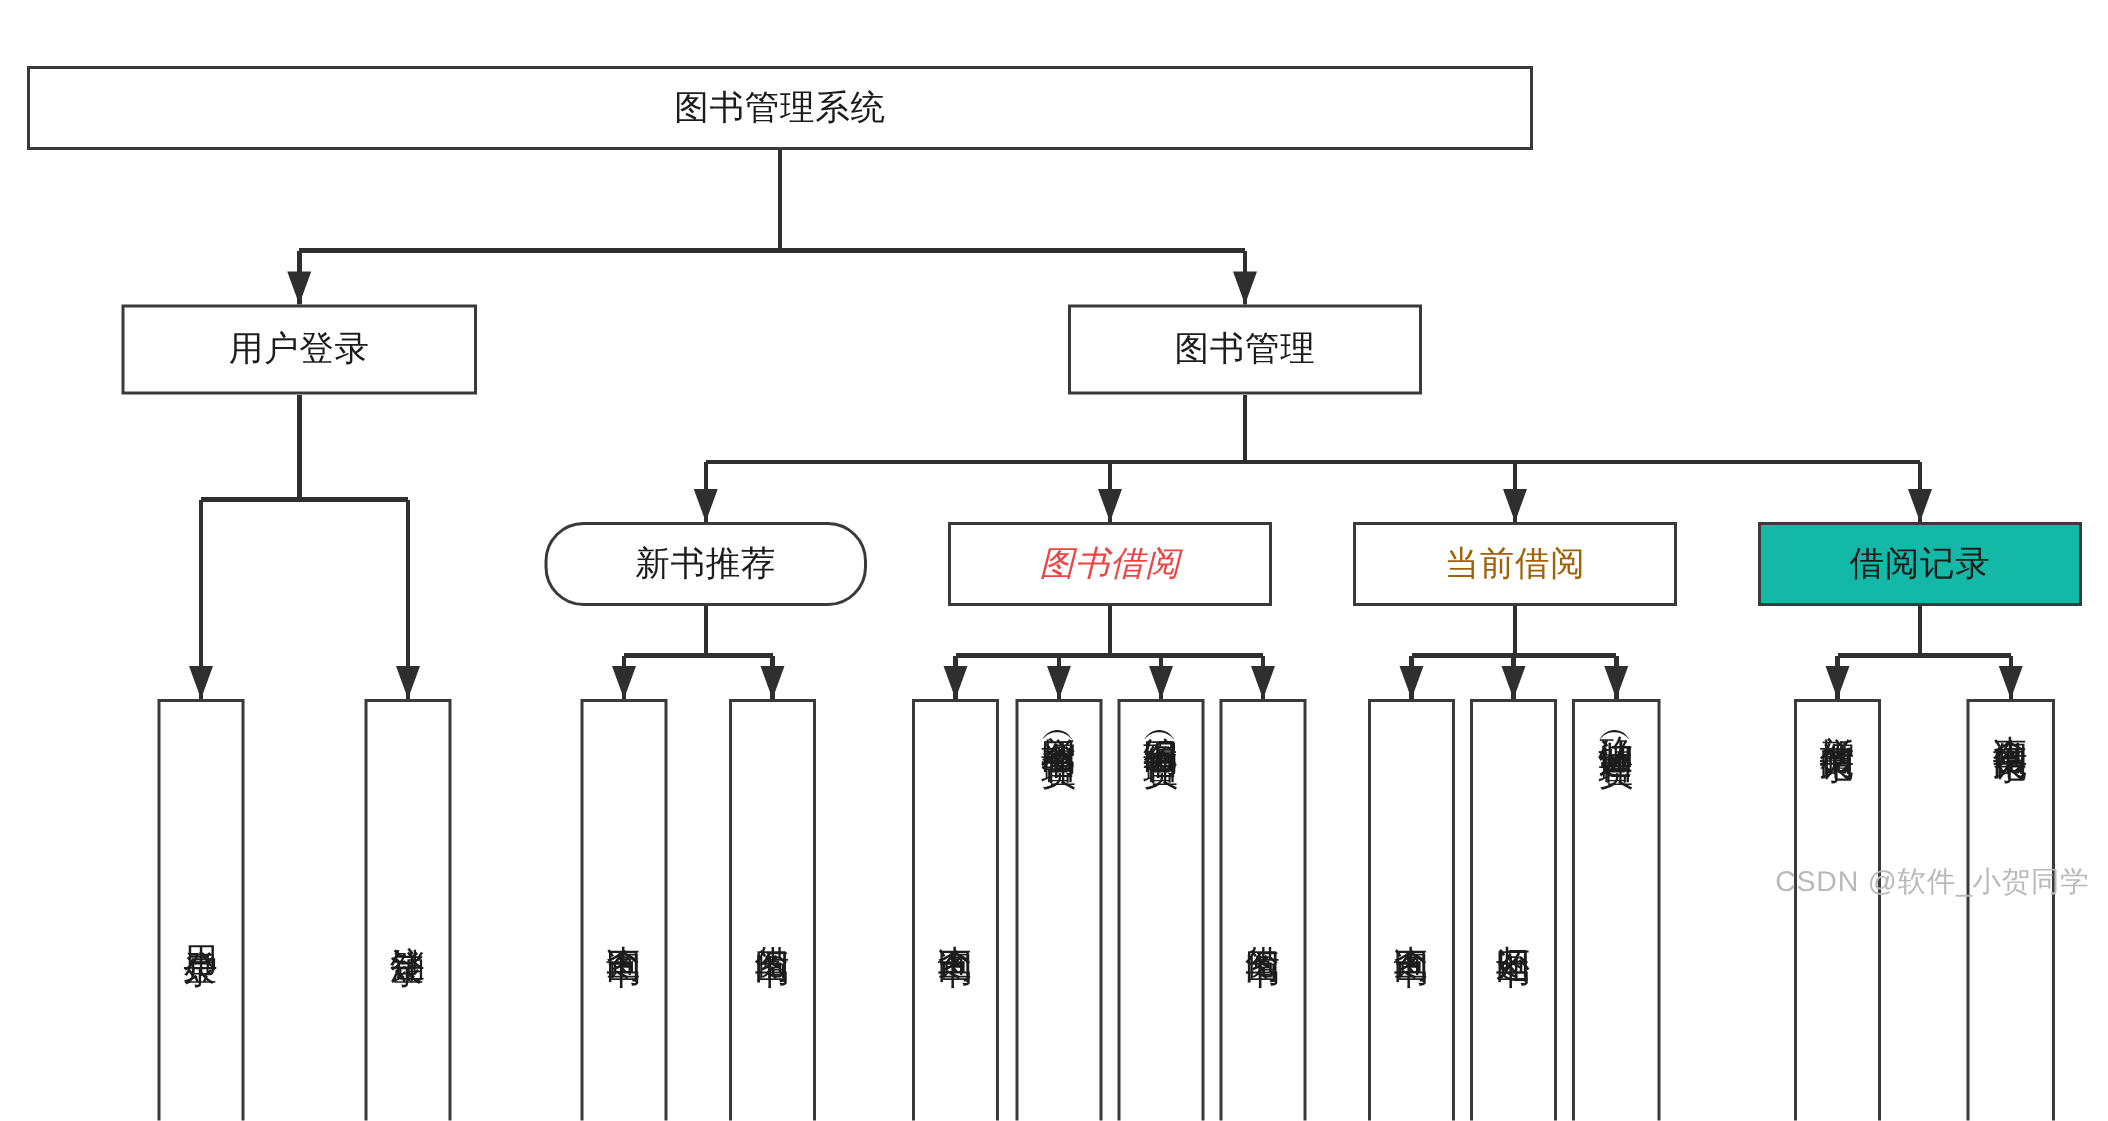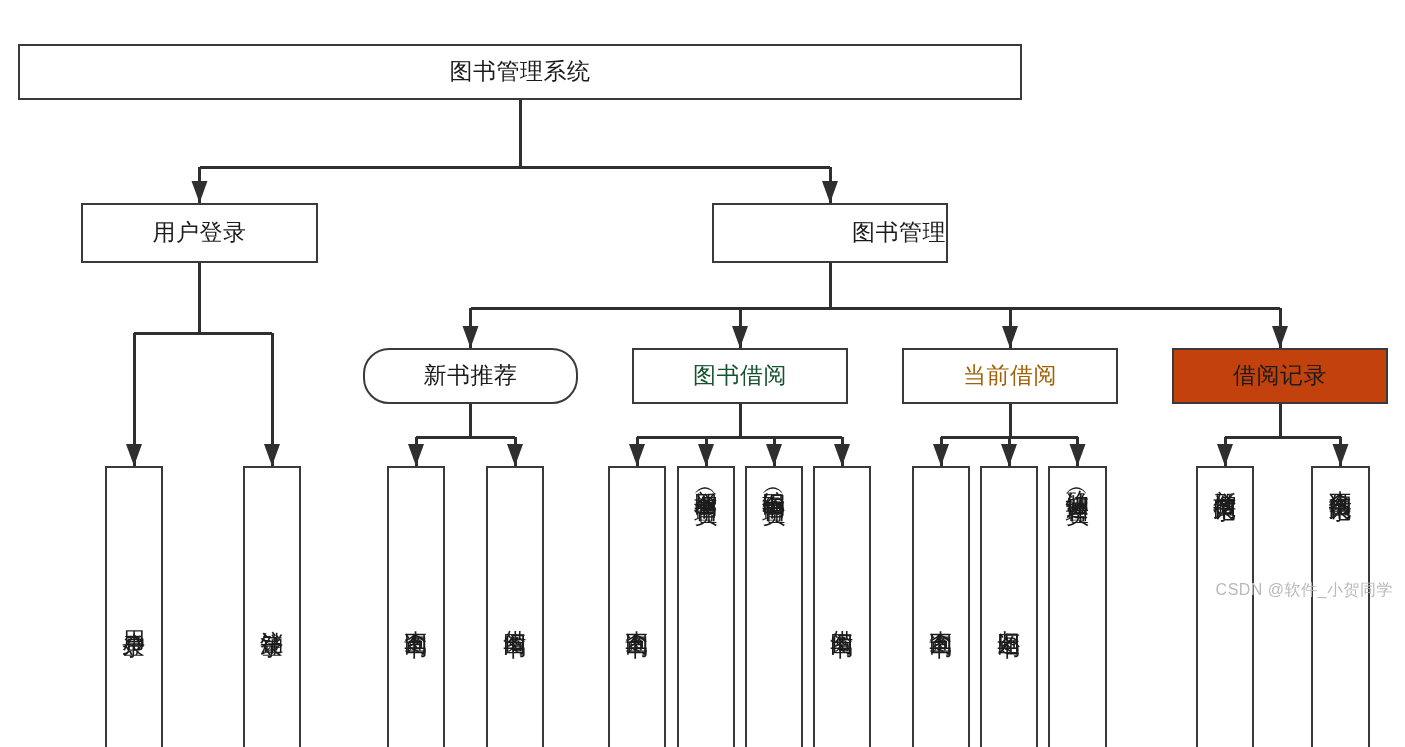--- a/index.html
+++ b/index.html
@@ -59,21 +59,21 @@
     position: absolute;
     left: 0; top: 0;
     width: 1405px;
     height: 747px;
     pointer-events: none;
   }
   #watermark {
     position: absolute;
     right: 12px;
     bottom: 6px;
-    font-size: 16px;
+    font-size: 19px;
     color: #b9b9b9;
     white-space: nowrap;
     letter-spacing: 0.5px;
   }
 </style>
 </head>
 <body style="background: rgb(255, 255, 255);">
 
 <div id="diagram-root">
   <svg id="connector-layer" viewBox="0 0 1405 747" width="1405" height="747">
@@ -130,33 +130,33 @@
       <line x1="1340.5" y1="406" x2="1340.5" y2="435" stroke="#2f2f2f" stroke-width="3" shape-rendering="crispEdges"></line>
       <polygon points="1332.5,413 1348.5,413 1340.5,435" fill="#2f2f2f"></polygon>
     </svg>
   <div id="nodes-layer">
       <div class="node-box" style="left: 18px; top: 13px; width: 1004px; height: 56px; border-color: rgb(58, 58, 58); background: rgb(255, 255, 255);">
         <span class="node-label-h" style="color: rgb(28, 28, 28);">图书管理系统</span>
       </div>
       <div class="node-box" style="left: 81px; top: 172px; width: 237px; height: 60px; border-color: rgb(58, 58, 58); background: rgb(255, 255, 255);">
         <span class="node-label-h" style="color: rgb(28, 28, 28);">用户登录</span>
       </div>
-      <div class="node-box" style="left: 712px; top: 172px; width: 236px; height: 60px; border-color: rgb(58, 58, 58); background: rgb(255, 255, 255); justify-content: flex-end;">
+      <div class="node-box" style="left: 712px; top: 172px; width: 236px; height: 60px; border-color: rgb(58, 58, 58); background: rgb(255, 255, 255);">
         <span class="node-label-h" style="color: rgb(28, 28, 28);">图书管理</span>
       </div>
       <div class="node-box" style="left: 363px; top: 317px; width: 215px; height: 56px; border-color: rgb(58, 58, 58); background: rgb(255, 255, 255); border-radius: 26px;">
         <span class="node-label-h" style="color: rgb(28, 28, 28);">新书推荐</span>
       </div>
       <div class="node-box" style="left: 632px; top: 317px; width: 216px; height: 56px; border-color: rgb(58, 58, 58); background: rgb(255, 255, 255);">
-        <span class="node-label-h" style="color: #14532d;">图书借阅</span>
+        <span class="node-label-h" style="color: #ef4444; font-style: italic;">图书借阅</span>
       </div>
       <div class="node-box" style="left: 902px; top: 317px; width: 216px; height: 56px; border-color: rgb(58, 58, 58); background: rgb(255, 255, 255);">
         <span class="node-label-h" style="color: #a16207;">当前借阅</span>
       </div>
-      <div class="node-box" style="left: 1172px; top: 317px; width: 216px; height: 56px; border-color: rgb(58, 58, 58); background: #c2410c;">
+      <div class="node-box" style="left: 1172px; top: 317px; width: 216px; height: 56px; border-color: rgb(58, 58, 58); background: #14b8a6;">
         <span class="node-label-h" style="color: rgb(28, 28, 28);">借阅记录</span>
       </div>
       <div class="node-box leaf-box center-mid" style="left: 105px; top: 435px; width: 58px; height: 299px; border-color: rgb(58, 58, 58); background: rgb(255, 255, 255);">
         <span class="node-label-v" style="color: rgb(28, 28, 28);">用户登录</span>
       </div>
       <div class="node-box leaf-box center-mid" style="left: 243px; top: 435px; width: 58px; height: 299px; border-color: rgb(58, 58, 58); background: rgb(255, 255, 255);">
         <span class="node-label-v" style="color: rgb(28, 28, 28);">注销登录</span>
       </div>
       <div class="node-box leaf-box center-mid" style="left: 387px; top: 435px; width: 58px; height: 299px; border-color: rgb(58, 58, 58); background: rgb(255, 255, 255);">
         <span class="node-label-v" style="color: rgb(28, 28, 28);">查询图书</span>

